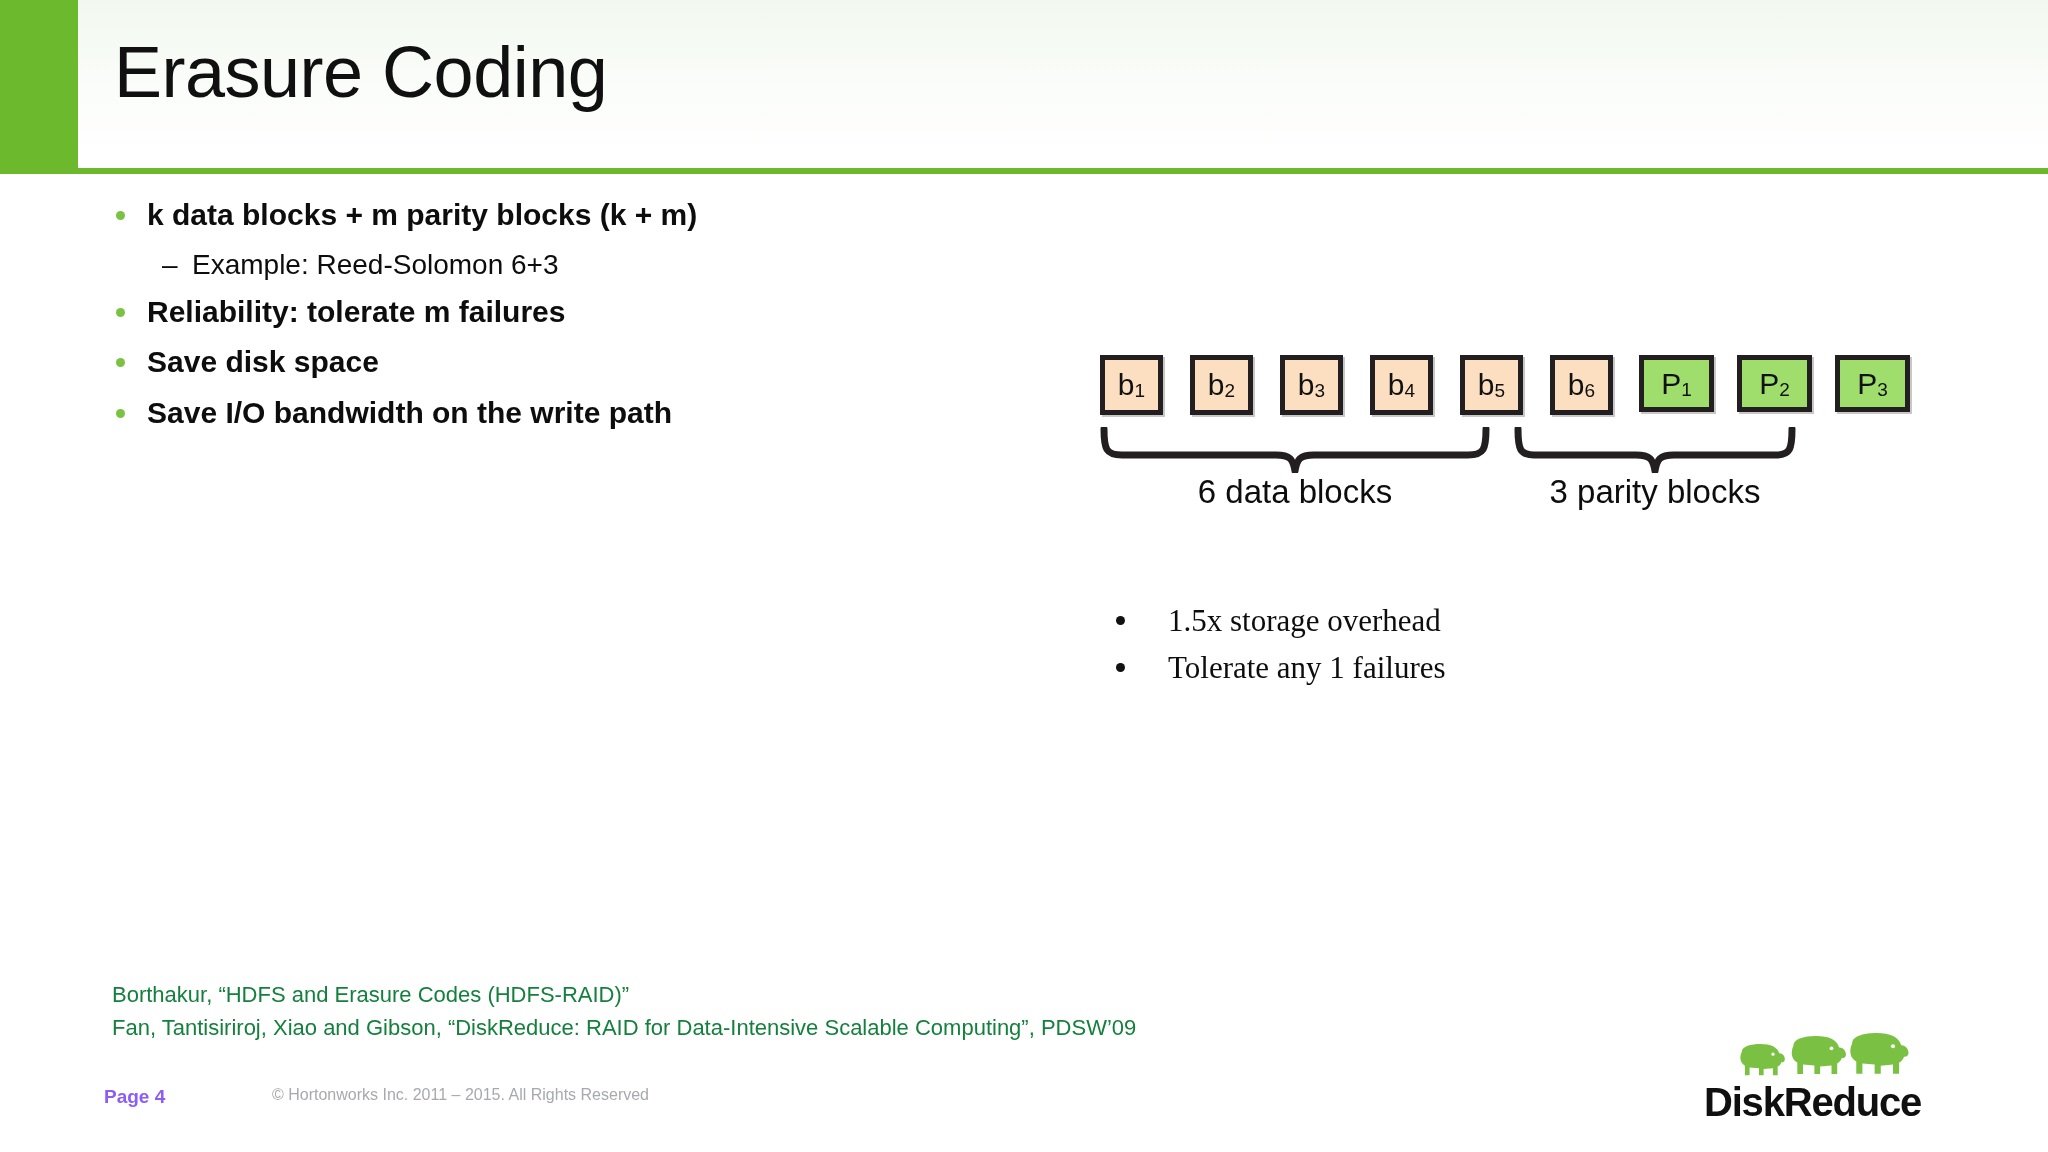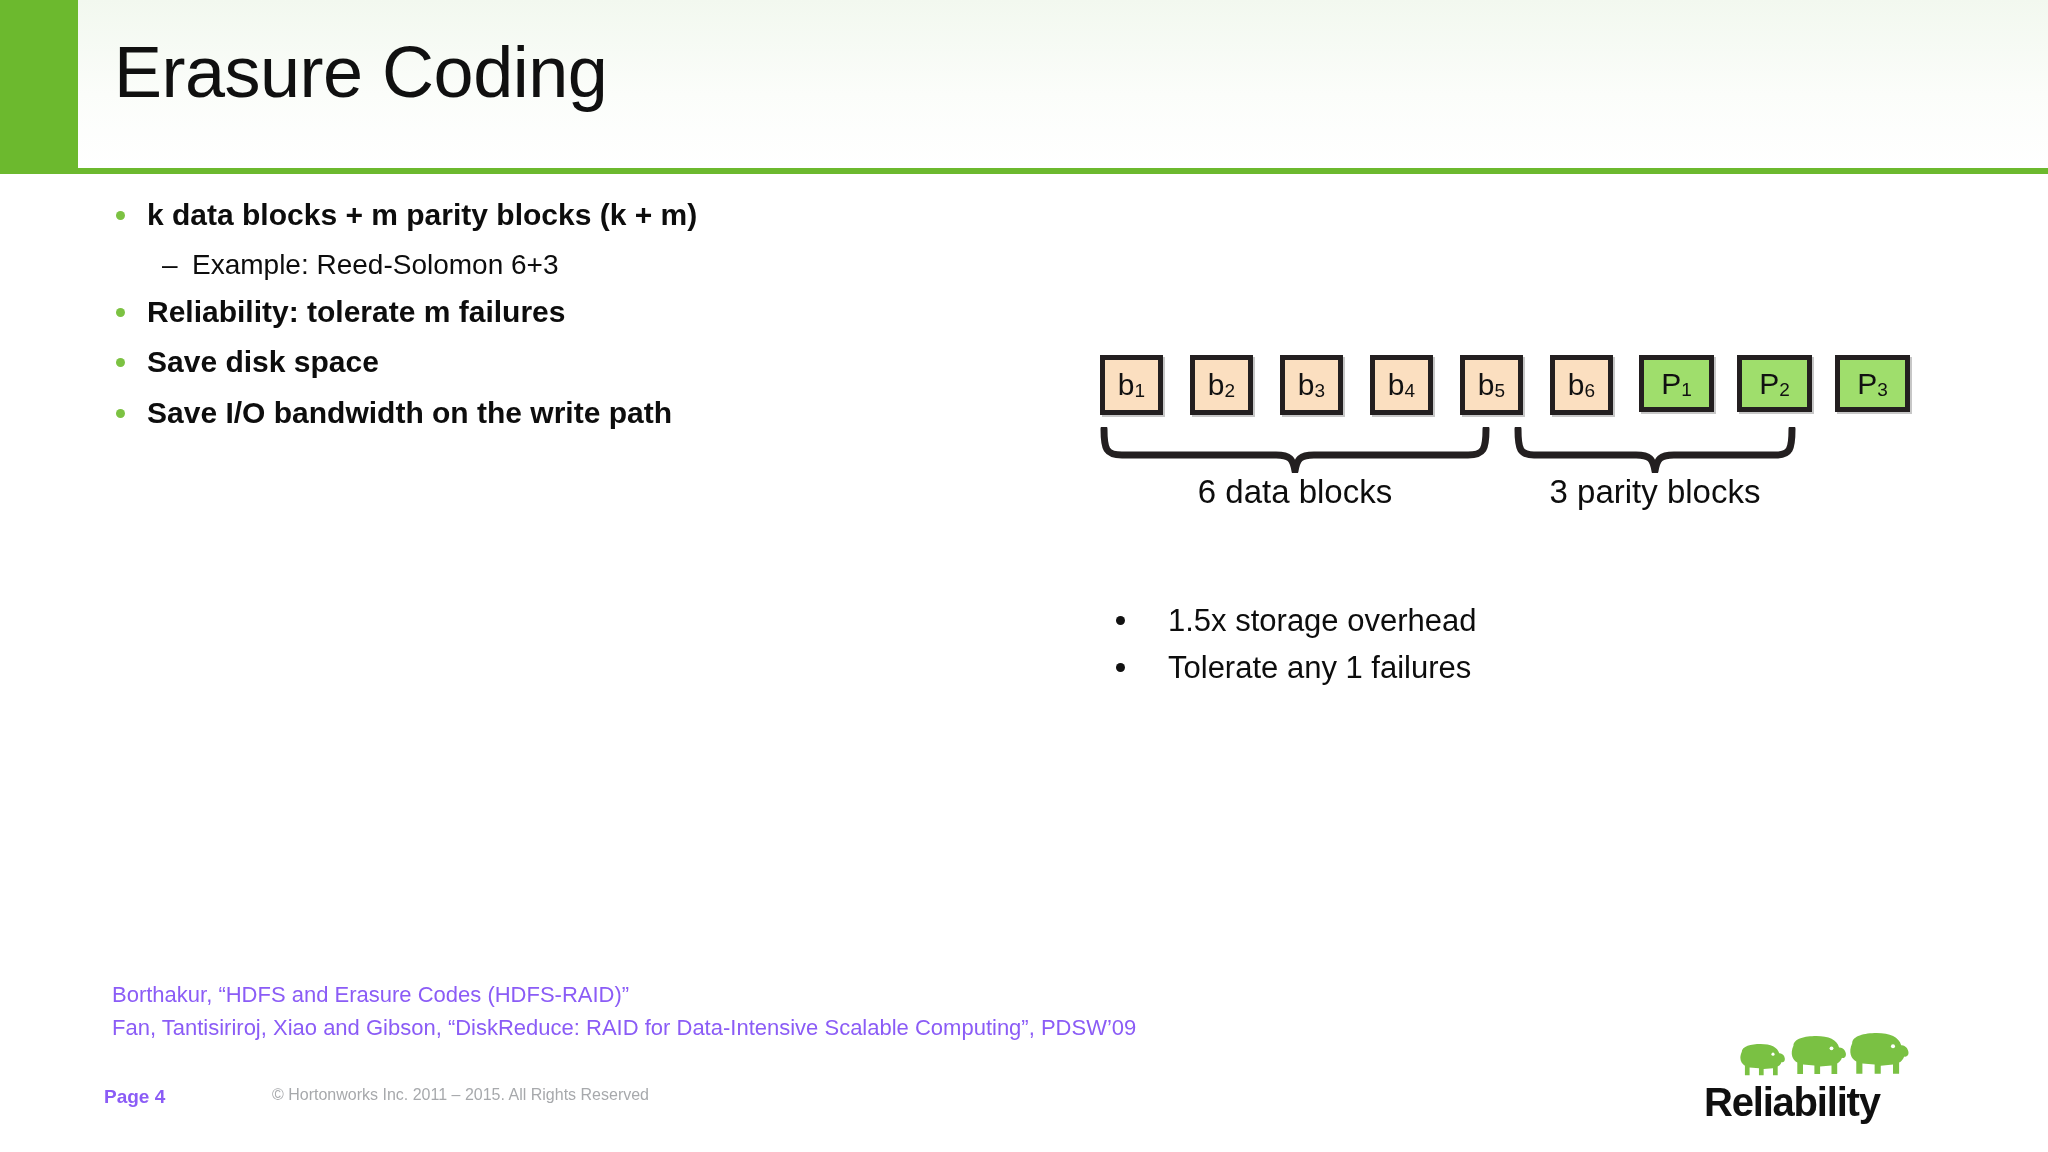--- a/index.html
+++ b/index.html
@@ -103,32 +103,32 @@
     font-size: 33px; color: #0d0d0d; white-space: nowrap;
   }
 
   
   #sub-bullets {
     position: absolute; left: 1108px; top: 603px; width: 640px;
   }
   .sub-bullet {
     position: relative; padding-left: 60px;
     font-size: 31px; color: #0d0d0d; line-height: 1.18;
-    margin-bottom: 10px; white-space: nowrap;
+    margin-bottom: 10px; white-space: nowrap; font-family: Liberation Serif, serif;
   }
   .sub-bullet .dot2 {
     position: absolute; left: 8px; top: 13px;
     width: 9px; height: 9px; border-radius: 50%;
     background: #111111;
   }
 
   
   #citations {
     position: absolute; left: 112px; top: 978px;
-    font-size: 22px; color: #8b5cf6; line-height: 1.5;
+    font-size: 22px; color: #15803d; line-height: 1.5;
   }
 
   
   #footer-page {
     position: absolute; left: 104px; top: 1086px;
     font-size: 19px; font-weight: bold; color: #8b5cf6;
     letter-spacing: 0px;
     text-align: center;
   }
   #footer-copyright {
@@ -273,16 +273,16 @@
           <circle cx="50" cy="13" r="2" fill="#ffffff"></circle>
         </g>
 
         <g transform="translate(112,5) scale(1.02)">
           <path d="M10 10 C10 3, 22 0, 34 0 C47 0, 56 4, 58 12 C60 12, 64 13, 65 18 C66 22, 63 24, 61 23 C60 26, 58 28, 56 29
                    L56 40 L50 40 L50 31 L38 32 L38 40 L32 40 L32 31 L20 30 L20 40 L14 40 L14 28 C9 25, 6 19, 10 10 Z"></path>
           <circle cx="50" cy="13" r="2" fill="#ffffff"></circle>
         </g>
       </g>
     </svg>
-    <div id="logo-word">Reliability</div>
+    <div id="logo-word">DiskReduce</div>
   </div>
 
 </div>
 
 </body></html>

